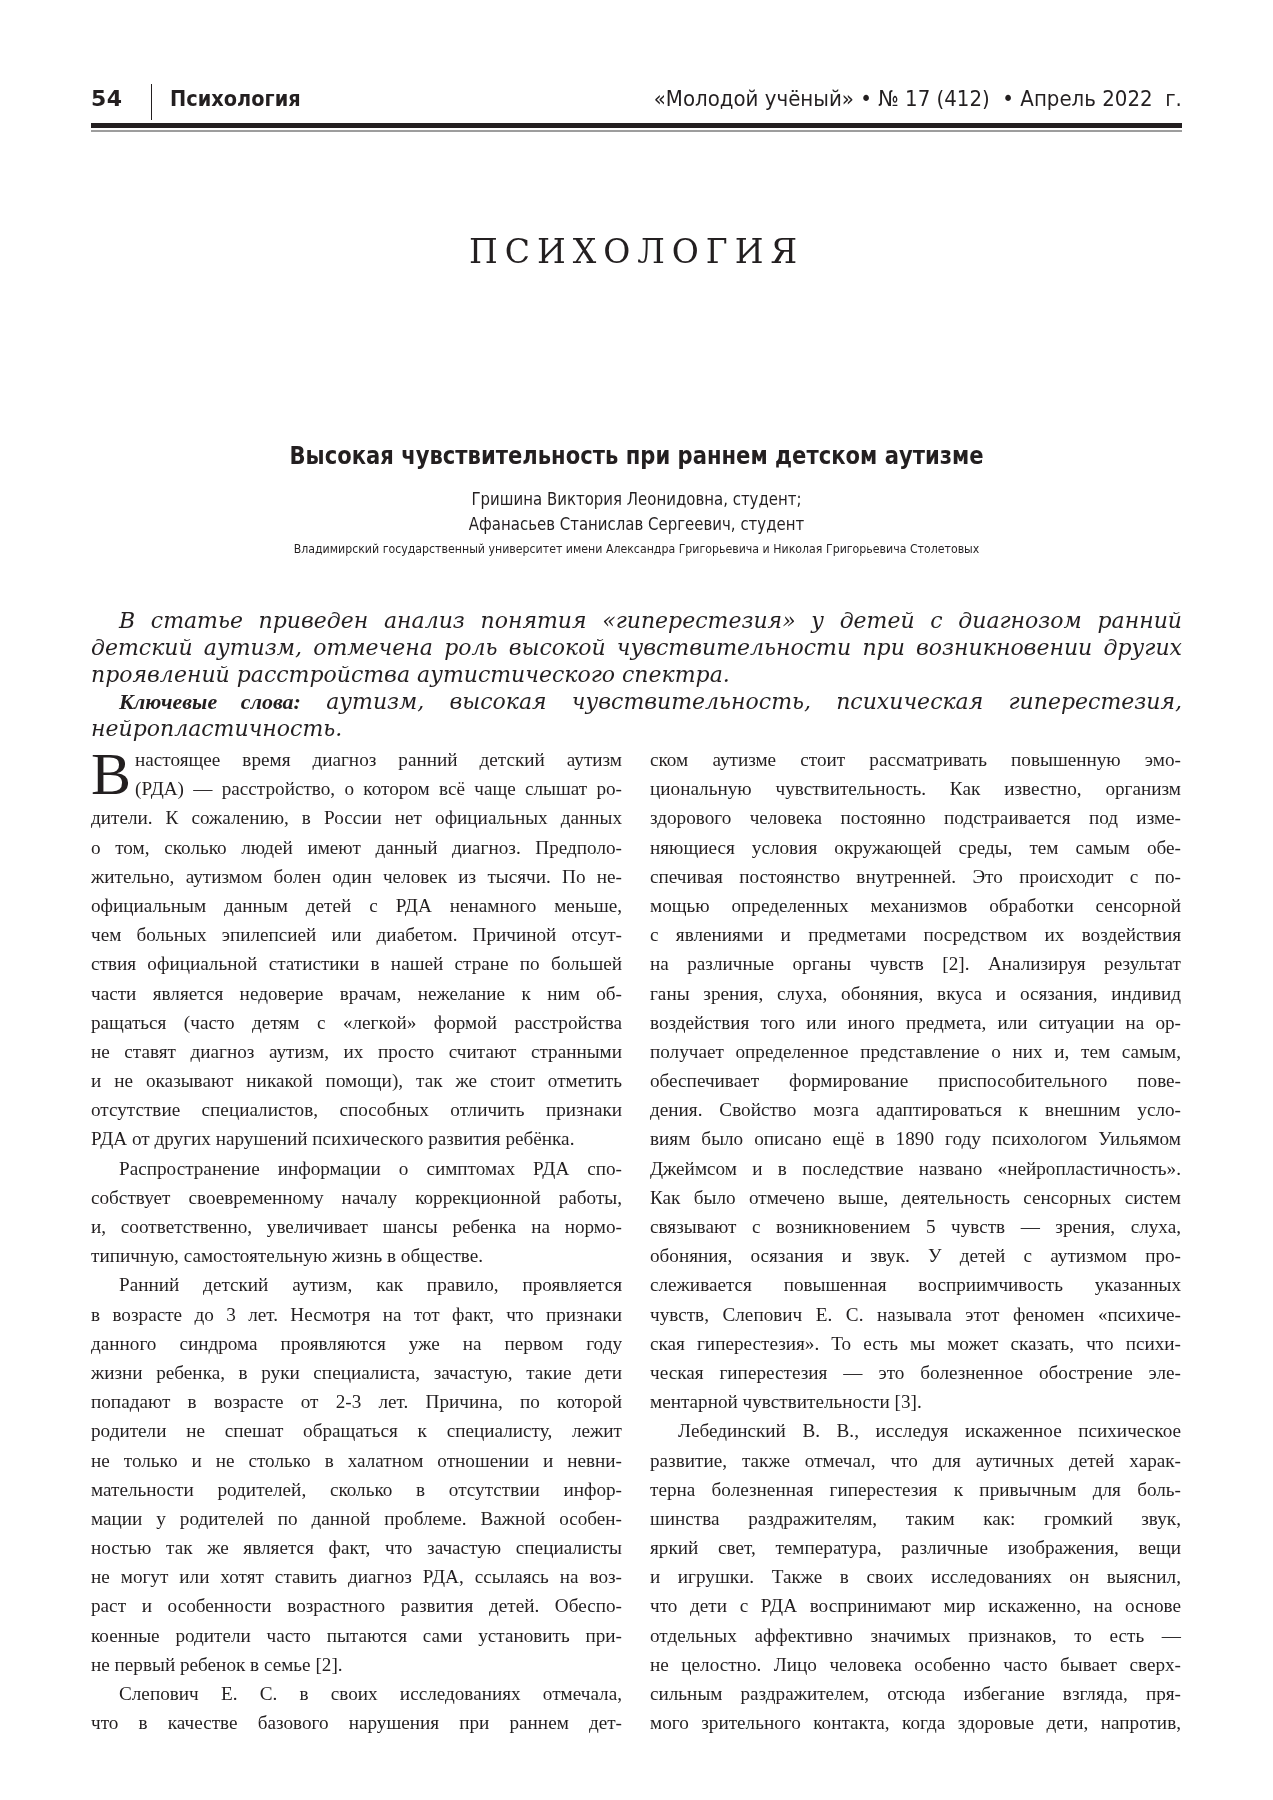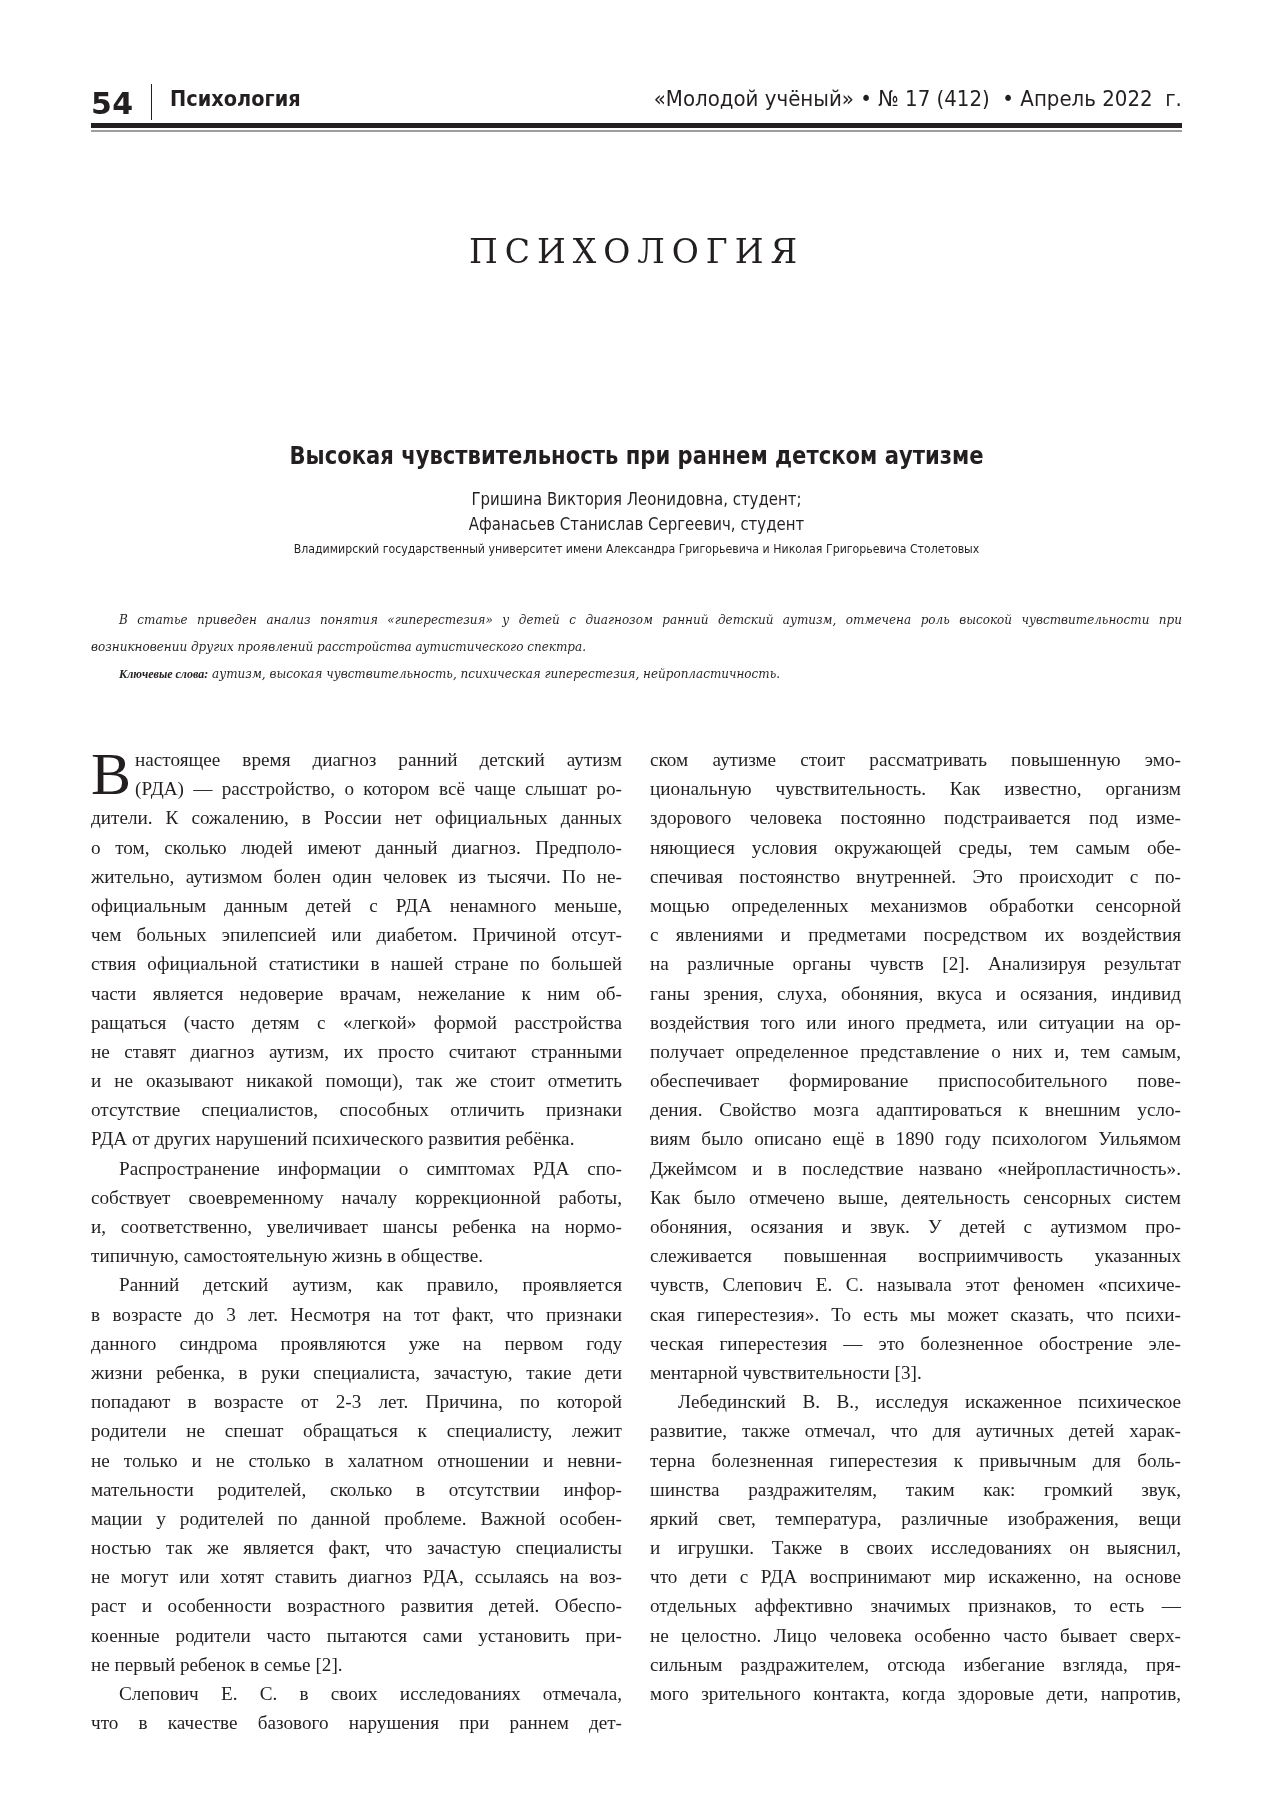--- a/index.html
+++ b/index.html
@@ -1,39 +1,39 @@
 <!DOCTYPE html>
 <html><head>
 <meta charset="utf-8">
 <style>
   html, body { margin: 0; padding: 0; background: #ffffff; }
   body { width: 1273px; height: 1800px; position: relative; overflow: hidden; color: #231f20; }
   .page { position: absolute; left: 0; top: 0; width: 1273px; height: 1800px; }
 
   
   .run-head { position: absolute; left: 91px; top: 86px; width: 1091px; height: 30px; font-family: "DejaVu Sans", sans-serif; }
-  .run-head .pgnum { position: absolute; left: 0; top: 0; font-size: 30px; font-weight: bold; letter-spacing: 0.5px; text-align: right; }
+  .run-head .pgnum { position: absolute; left: 0; top: 0; font-size: 22px; font-weight: bold; letter-spacing: 0.5px; text-align: right; }
   .run-head .vdiv { position: absolute; left: 60px; top: -2px; width: 1px; height: 36px; background: #231f20; }
   .run-head .section { position: absolute; left: 79px; top: 0; font-size: 22px; font-weight: bold; transform: scaleX(0.88); transform-origin: left; }
   .run-head .journal { position: absolute; right: 0; top: 0; font-size: 22px; white-space: pre; transform: scaleX(0.9); transform-origin: right; }
   .rule-thick { position: absolute; left: 91px; top: 123px; width: 1091px; height: 5px; background: #231f20; }
   .rule-thin { position: absolute; left: 91px; top: 130px; width: 1091px; height: 2px; background: #9d9d9d; }
 
   
   .section-title { position: absolute; left: 0; top: 232px; width: 1273px; text-align: center; font-family: "DejaVu Serif", serif; font-size: 33px; letter-spacing: 7px; font-weight: normal; color: #231f20; }
 
   
   .art-title { position: absolute; left: 0; top: 442px; width: 1273px; text-align: center; font-family: "DejaVu Sans", sans-serif; font-weight: bold; font-size: 24px; transform: scaleX(0.88); transform-origin: center; }
   .author { position: absolute; left: 0; width: 1273px; text-align: center; font-family: "DejaVu Sans", sans-serif; font-size: 17px; transform: scaleX(0.88); transform-origin: center; }
   .author.a1 { top: 489px; }
   .author.a2 { top: 514px; }
   .affil { position: absolute; left: 0; top: 541px; width: 1273px; text-align: center; font-family: "DejaVu Sans", sans-serif; font-size: 12.5px; transform: scaleX(0.88); transform-origin: center; }
 
   
-  .abstract { position: absolute; left: 91px; top: 607px; width: 1091px; font-family: "DejaVu Serif", serif; font-style: italic; font-size: 12px; line-height: 27px; text-align: justify; }
+  .abstract { position: absolute; left: 91px; top: 607px; width: 1091px; font-family: "DejaVu Serif", serif; font-style: italic; font-size: 22px; line-height: 27px; text-align: justify; }
   .abstract p { margin: 0; text-indent: 28px; }
   .abstract .kw-label { font-weight: bold; font-family: Liberation Serif, serif; }
 
   
   .col { position: absolute; top: 745px; width: 531px; font-family: "Liberation Serif", serif; font-size: 19.2px; line-height: 29.2px; text-align: justify; color: #231f20; }
   .col.left { left: 91px; }
   .col.right { left: 650px; }
   .col .line { display: block; height: 29.2px; white-space: nowrap; text-align: justify; text-align-last: justify; }
   .col .line.last { text-align-last: left; }
   .col .line.indent { padding-left: 28px; }
@@ -114,20 +114,21 @@
     <span class="line">с явлениями и предметами посредством их воздействия</span>
     <span class="line">на различные органы чувств  [2]. Анализируя результат</span>
     <span class="line">ганы зрения, слуха, обоняния, вкуса и осязания, индивид</span>
     <span class="line">воздействия того или иного предмета, или ситуации на ор-</span>
     <span class="line">получает определенное представление о них и, тем самым,</span>
     <span class="line">обеспечивает формирование приспособительного пове-</span>
     <span class="line">дения. Свойство мозга адаптироваться к внешним усло-</span>
     <span class="line">виям было описано ещё в 1890 году психологом Уильямом</span>
     <span class="line">Джеймсом и в последствие названо «нейропластичность».</span>
     <span class="line">Как было отмечено выше, деятельность сенсорных систем</span>
+    <span class="line">связывают с возникновением 5 чувств — зрения, слуха,</span>
     <span class="line">обоняния, осязания и звук. У детей с аутизмом про-</span>
     <span class="line">слеживается повышенная восприимчивость указанных</span>
     <span class="line">чувств, Слепович Е. С. называла этот феномен «психиче-</span>
     <span class="line">ская гиперестезия». То есть мы может сказать, что психи-</span>
     <span class="line">ческая гиперестезия — это болезненное обострение эле-</span>
     <span class="line last">ментарной чувствительности  [3].</span>
     <span class="line indent">Лебединский В. В., исследуя искаженное психическое</span>
     <span class="line">развитие, также отмечал, что для аутичных детей харак-</span>
     <span class="line">терна болезненная гиперестезия к привычным для боль-</span>
     <span class="line">шинства раздражителям, таким как: громкий звук,</span>

